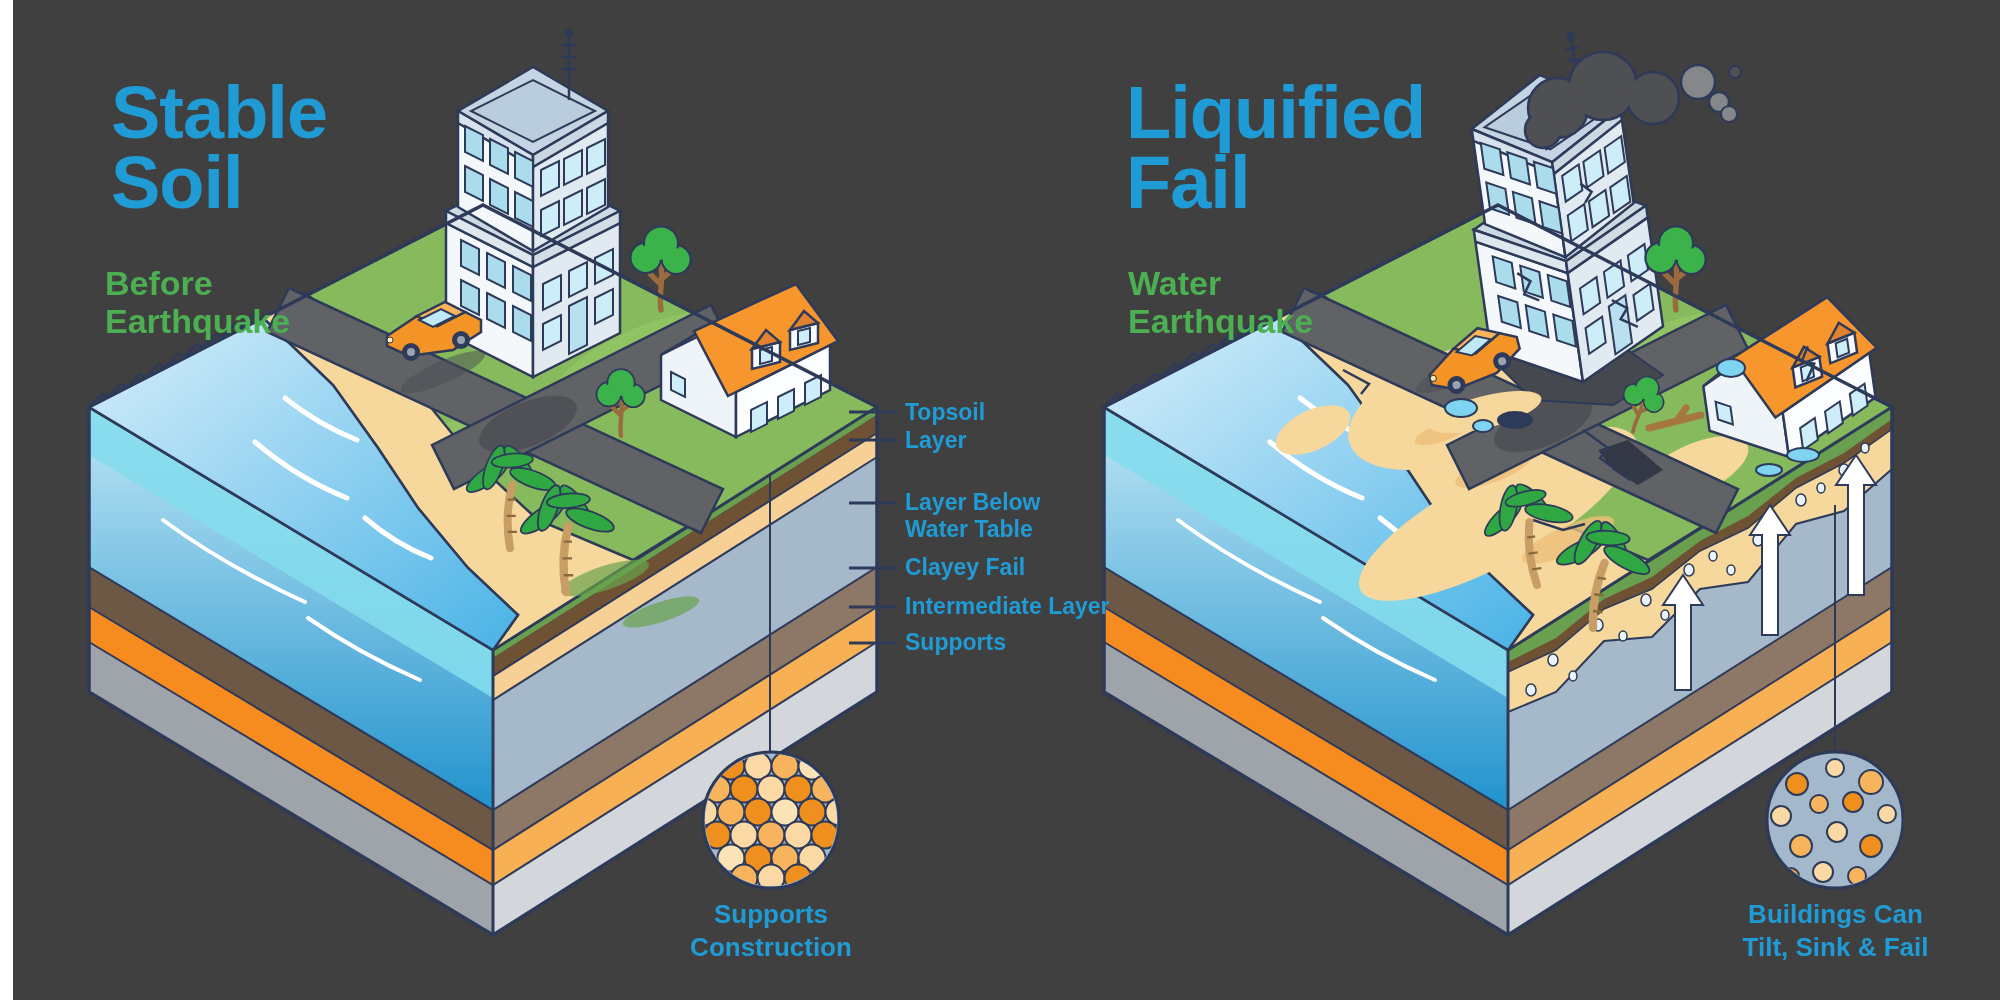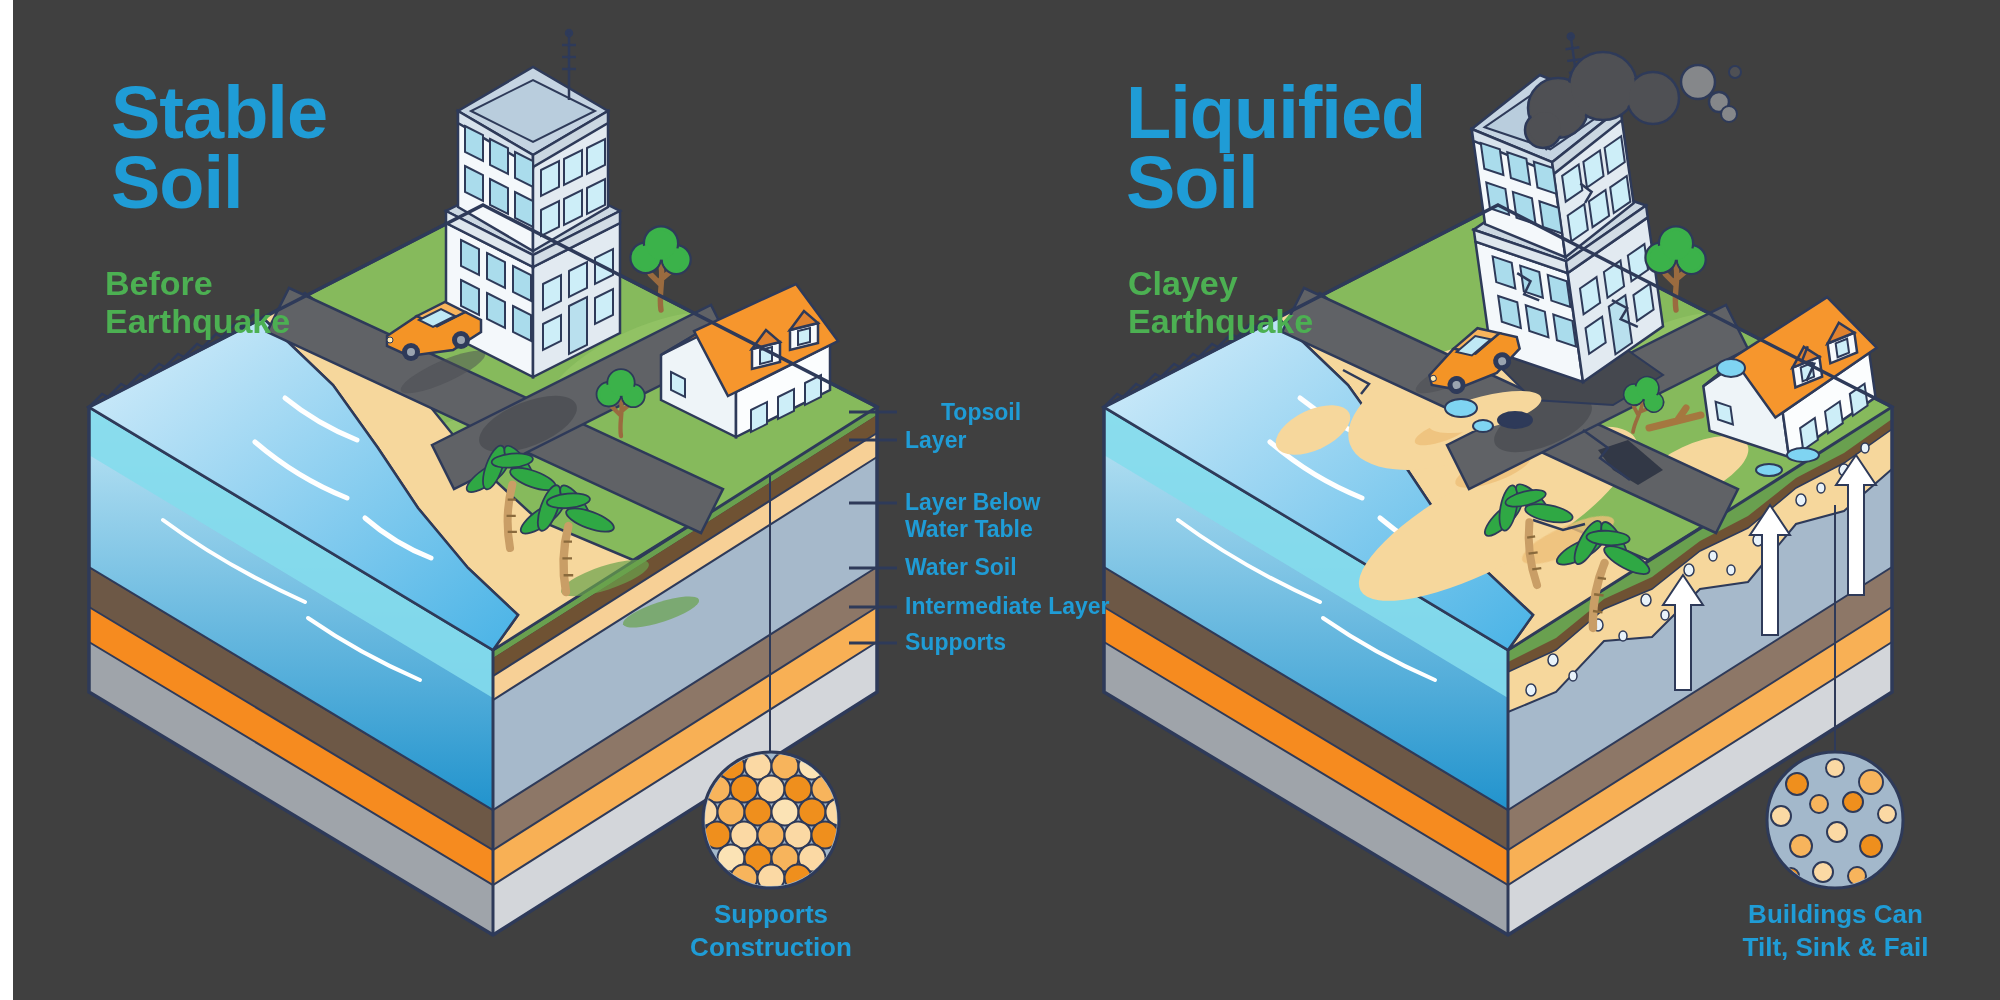--- a/index.html
+++ b/index.html
@@ -380,26 +380,26 @@
           <circle cx="1810" cy="872" r="10" fill="#fbd9a4"></circle>
           <circle cx="1844" cy="876" r="9" fill="#f7b45c"></circle>
     <circle cx="1778" cy="876" r="8" fill="#ef8f1d"></circle>
   </g>
 </g>
 </svg>
 
 <div class="title" style="left:98px;top:78px;width:280px;">Stable Soil</div>
 <div class="subtitle" style="left:92px;top:264px;width:230px;">Before Earthquake</div>
 
-<div class="title" style="left:1113px;top:78px;width:330px;">Liquified Soil</div>
-<div class="subtitle" style="left:1115px;top:264px;width:240px;">Clayey Earthquake</div>
-
-<div class="layer-label" style="left:928px;top:399px;width:220px;">Topsoil</div>
+<div class="title" style="left:1113px;top:78px;width:330px;">Liquified Fail</div>
+<div class="subtitle" style="left:1115px;top:264px;width:240px;">Water Earthquake</div>
+
+<div class="layer-label" style="left:892px;top:399px;width:220px;">Topsoil</div>
 <div class="layer-label" style="left:892px;top:427px;width:220px;">Layer</div>
 <div class="layer-label" style="left:892px;top:489px;width:175px;">Layer Below Water Table</div>
-<div class="layer-label" style="left:892px;top:554px;width:220px;">Water Soil</div>
+<div class="layer-label" style="left:892px;top:554px;width:220px;">Clayey Fail</div>
 <div class="layer-label" style="left:892px;top:593px;width:230px;">Intermediate Layer</div>
 <div class="layer-label" style="left:892px;top:629px;width:220px;">Supports</div>
 
 <div class="caption" style="left:1715px;top:898px;width:215px;">Buildings Can Tilt, Sink &amp; Fail</div>
 <div class="caption" style="left:658px;top:898px;width:200px;">Supports Construction</div>
 
 </div>
 
 </body></html>

